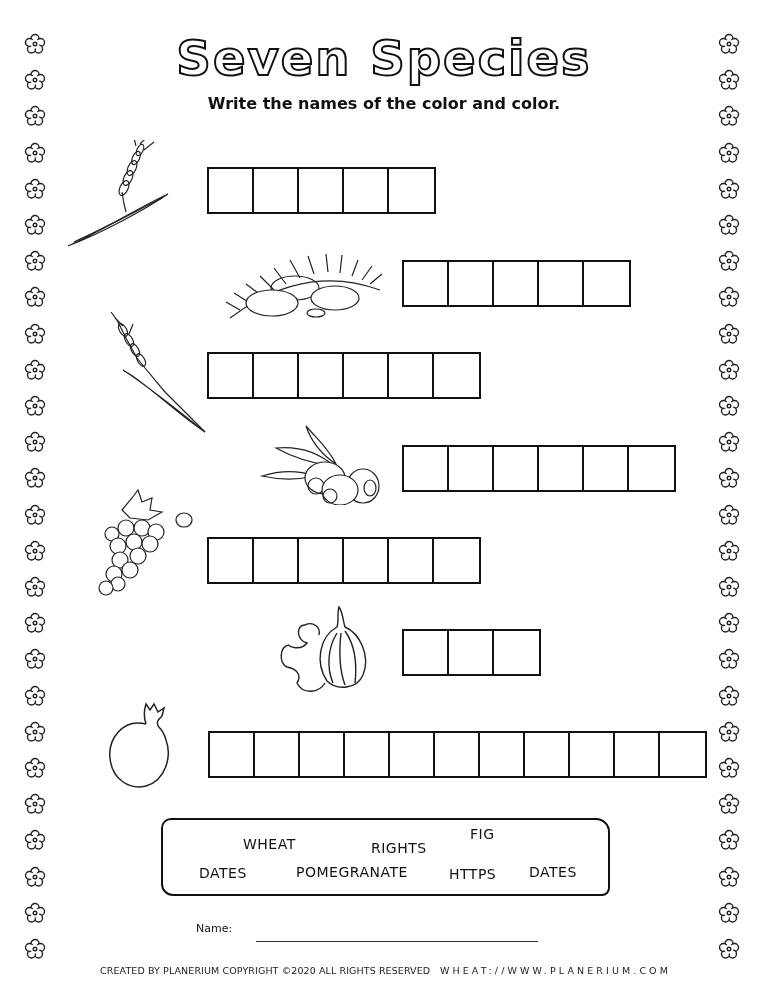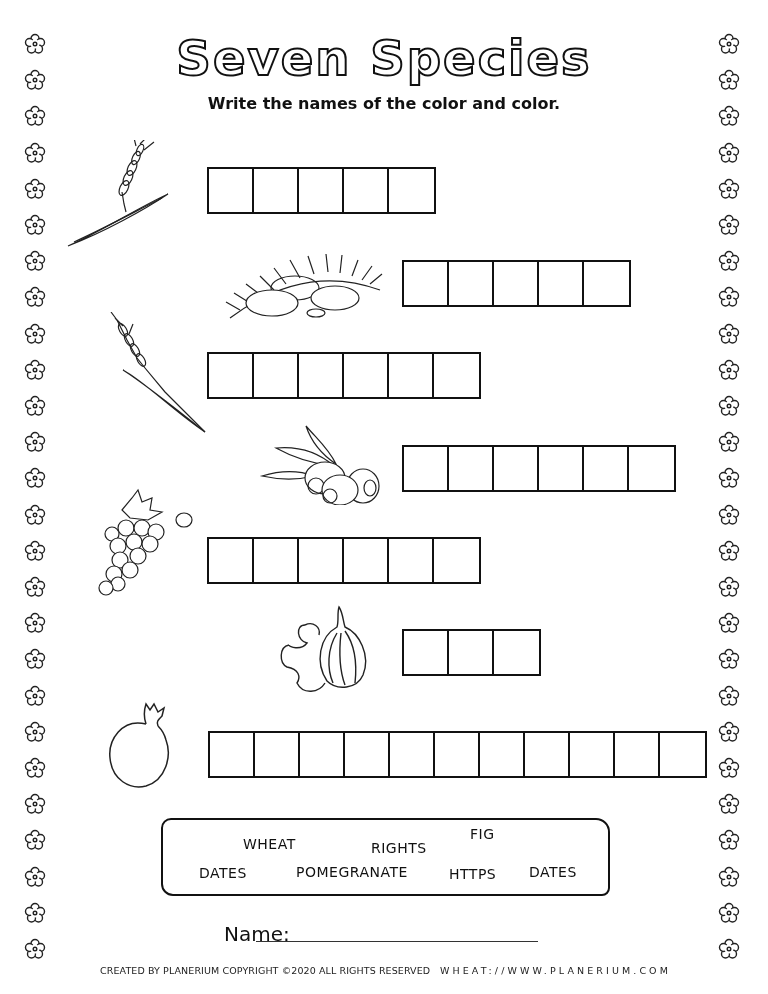--- a/index.html
+++ b/index.html
@@ -6,21 +6,21 @@
   body { width:768px; height:994px; position:relative; overflow:hidden; font-family:"DejaVu Sans", sans-serif; color:#111; }
   .flower { position:absolute; width:22px; height:22px; }
   .title { position:absolute; left:0; width:768px; top:30px; text-align:center; font-family:"DejaVu Sans", sans-serif; font-size:48px; font-weight:bold; color:#fff; -webkit-text-stroke:2px #111; letter-spacing:2px; line-height:56px; }
   .subtitle { position:absolute; left:0; width:768px; top:94px; text-align:center; font-size:16px; font-weight:bold; color:#111; }
   .row { position:absolute; display:flex; border:2px solid #111; box-sizing:border-box; }
   .cell { width:45px; height:43px; border-right:2px solid #111; box-sizing:border-box; }
   .cell:last-child { border-right:none; }
   .pic { position:absolute; }
   .wordbank { position:absolute; left:161px; top:818px; width:449px; height:78px; border:2px solid #111; border-radius:10px 14px 8px 12px; box-sizing:border-box; }
   .word { position:absolute; font-size:14px; color:#111; letter-spacing:0.5px; }
-  .name-label { position:absolute; left:196px; top:922px; font-size:20px; color:#111;margin-left:28px; }
+  .name-label { position:absolute; left:196px; top:922px; font-size:11px; color:#111; }
   .name-line { position:absolute; left:256px; top:941px; width:282px; height:0; border-bottom:1px solid #333; }
   .footer { position:absolute; top:965px; font-size:9.5px; color:#222; white-space:nowrap; }
   .footer-left { left:100px; letter-spacing:0.1px; }
   .footer-right { left:440px; letter-spacing:3.1px; }
 </style>
 </head>
 <body>
 
 <div id="flowers-left">
     <div class="flower" style="left: 24px; top: 33px;"><svg viewBox="0 0 22 22" width="22" height="22">

